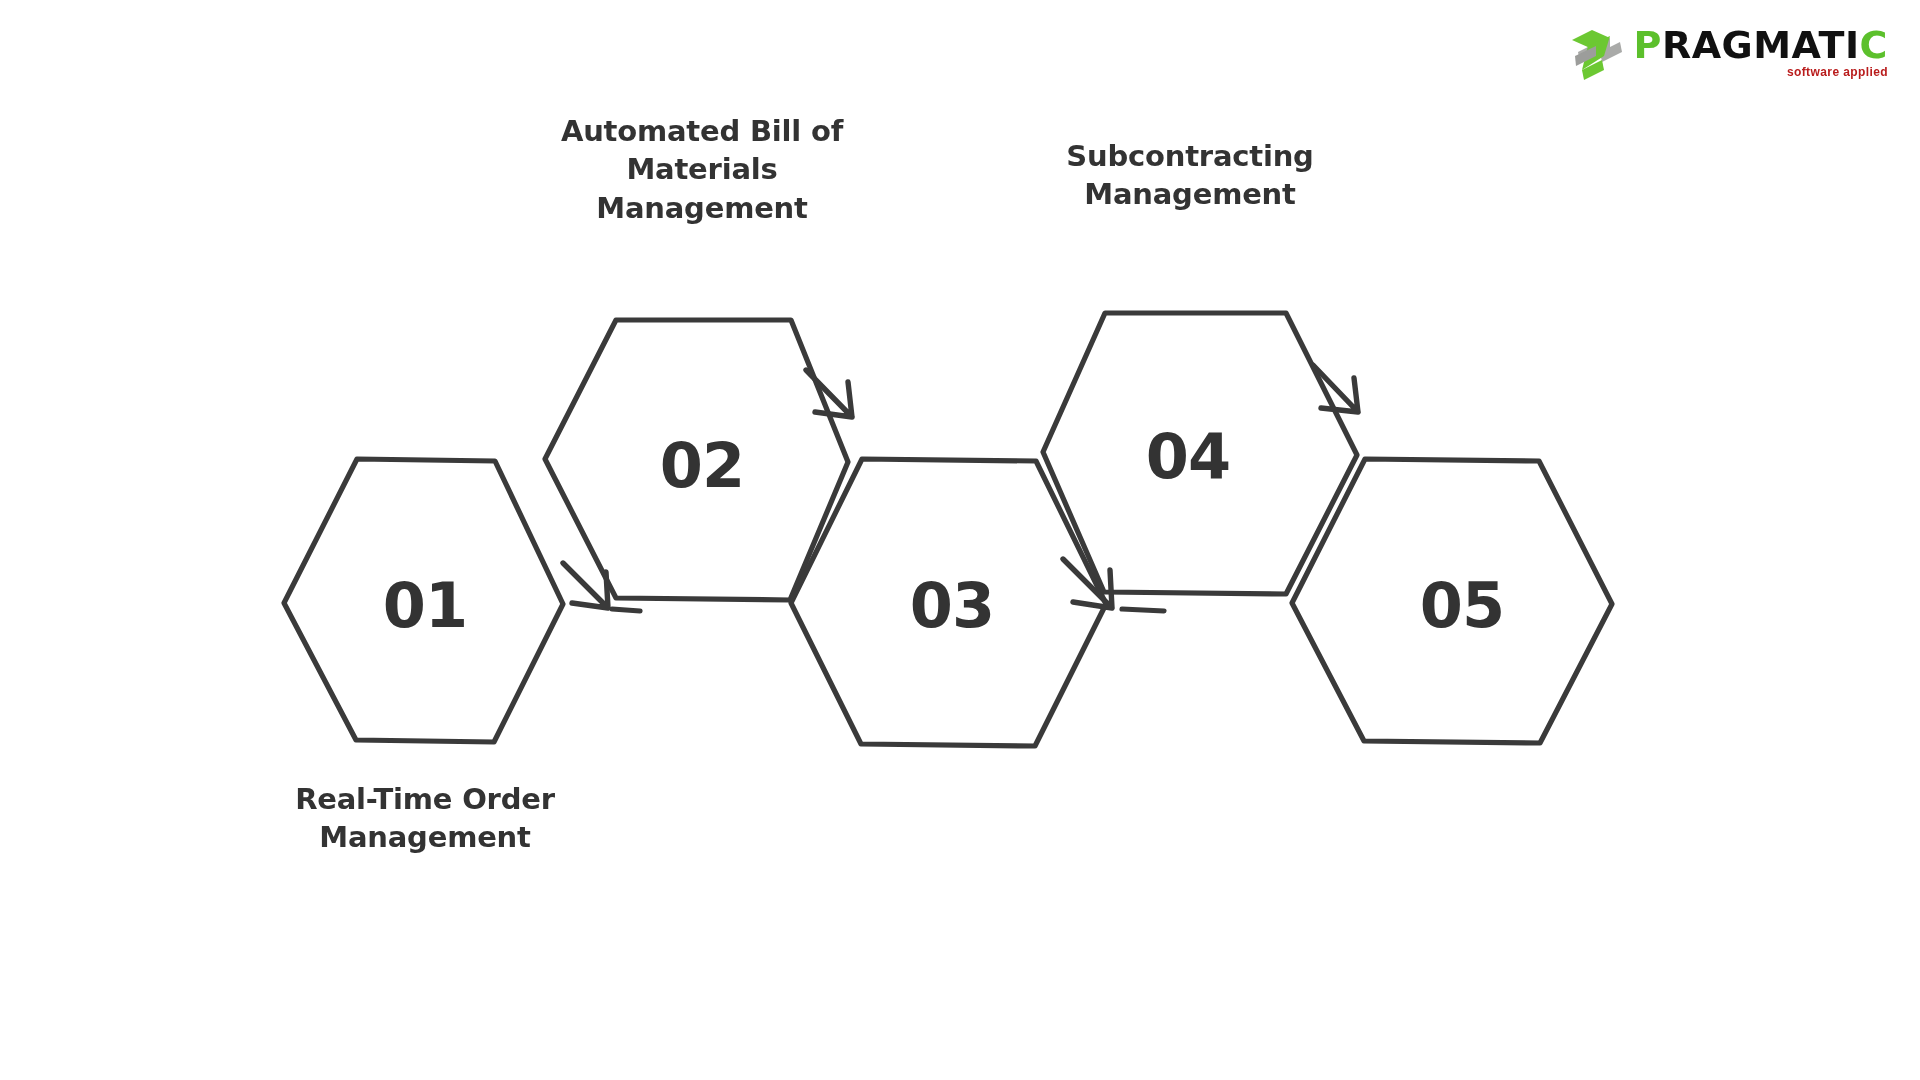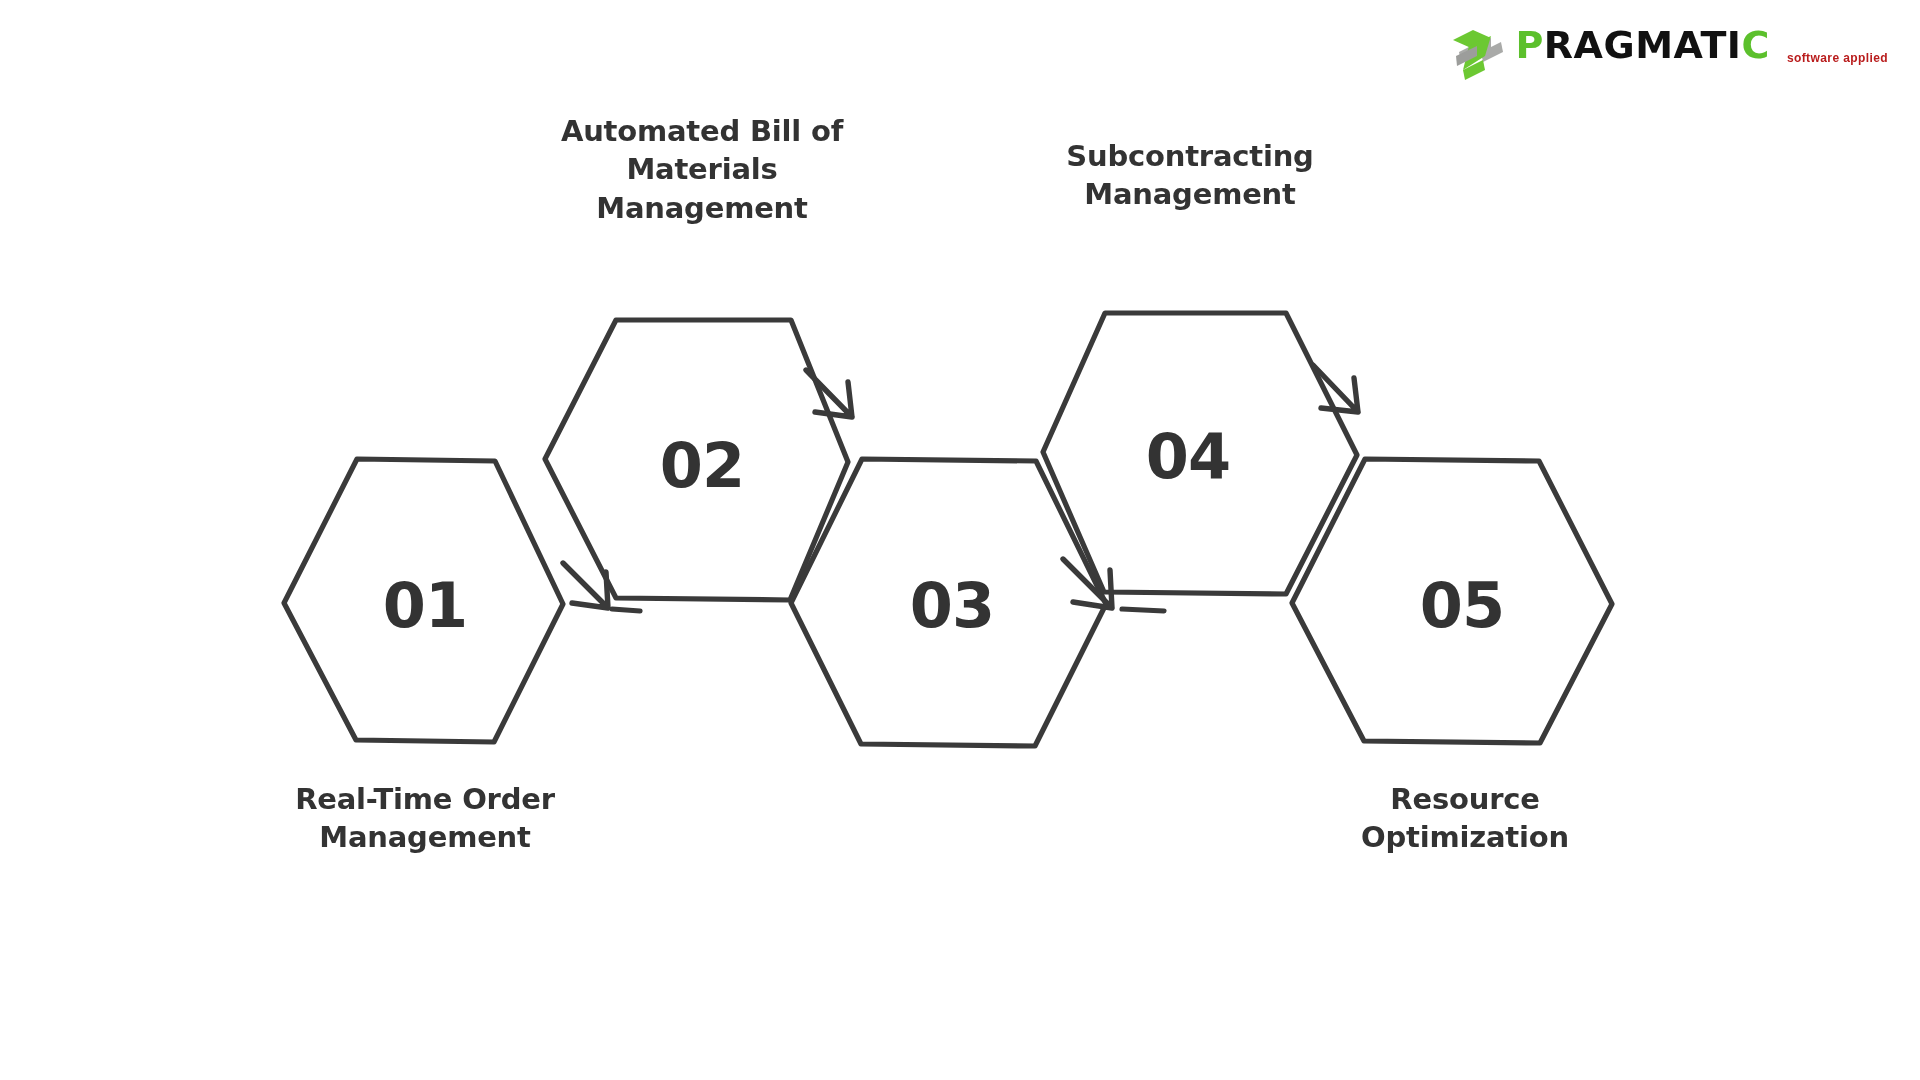--- a/index.html
+++ b/index.html
@@ -33,25 +33,24 @@
   }
   .logo-mark {
     width: 58px;
     height: 56px;
     margin-right: 6px;
     margin-top: 4px;
     flex: 0 0 auto;
   }
   .logo-text-wrap {
     display: flex;
-    flex-direction: row;
+    flex-direction: column;
     align-items: flex-end;
     justify-content: flex-start;
     padding-top: 4px;
-    gap: 17px;
   }
   .logo-word {
     font-family: "DejaVu Sans", sans-serif;
     font-weight: 700;
     font-size: 38px;
     letter-spacing: 0.5px;
     line-height: 1;
     white-space: nowrap;
   }
   .logo-word .lw-green { color: #5cc02c; }
@@ -189,16 +188,14 @@
 Management</div>
 
   <div class="node-label" style="left:702px; top:112px; width:420px; transform:translateX(-50%);">Automated Bill of
 Materials
 Management</div>
 
 
   <div class="node-label" style="left:1190px; top:137px; width:420px; transform:translateX(-50%);">Subcontracting
 Management</div>
 
-  <div class="node-label" style="left:1465px; top:780px; width:420px; transform:translateX(-50%);">Resource
-Optimization</div>
 
 </div>
 
 </body></html>

